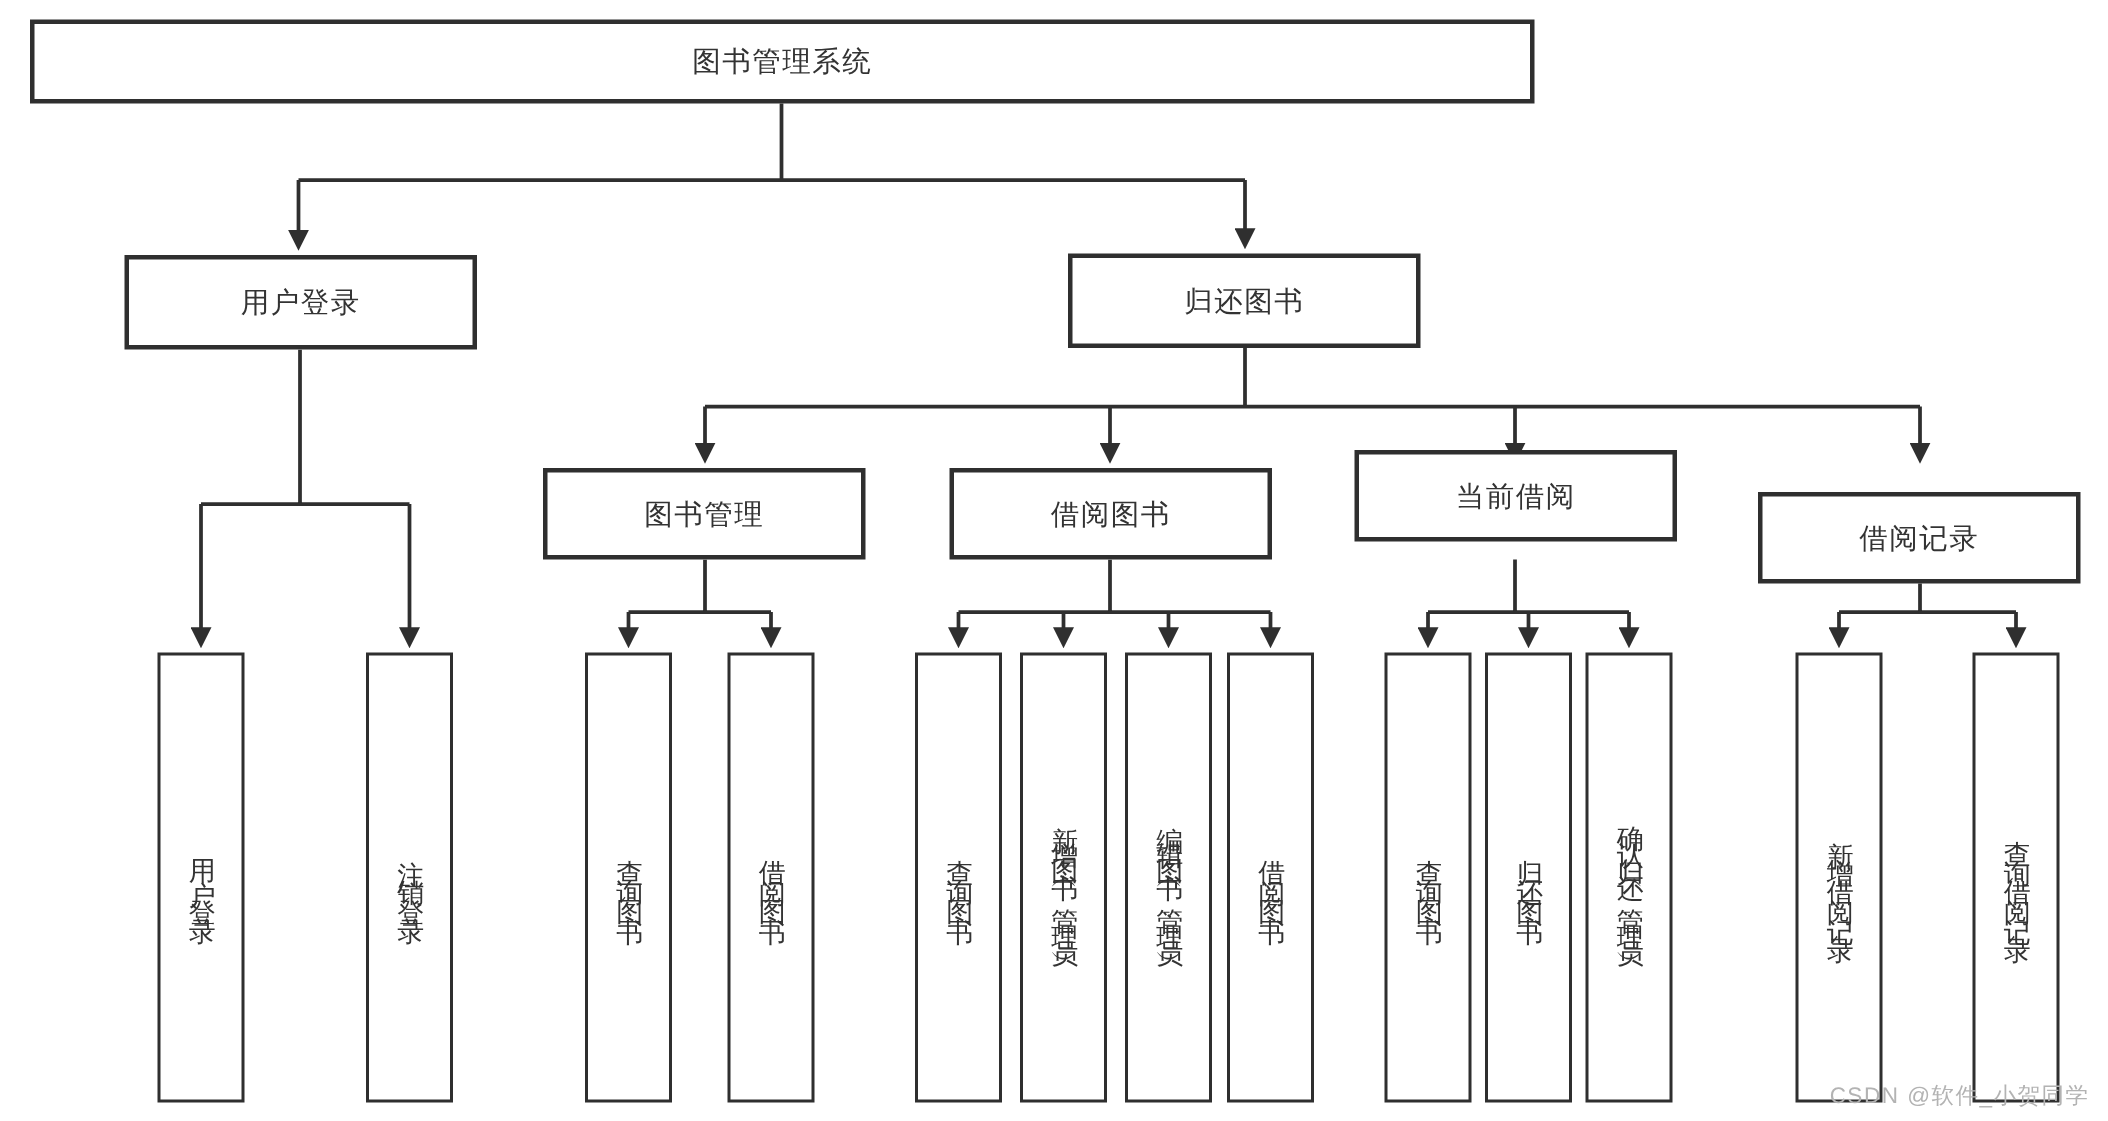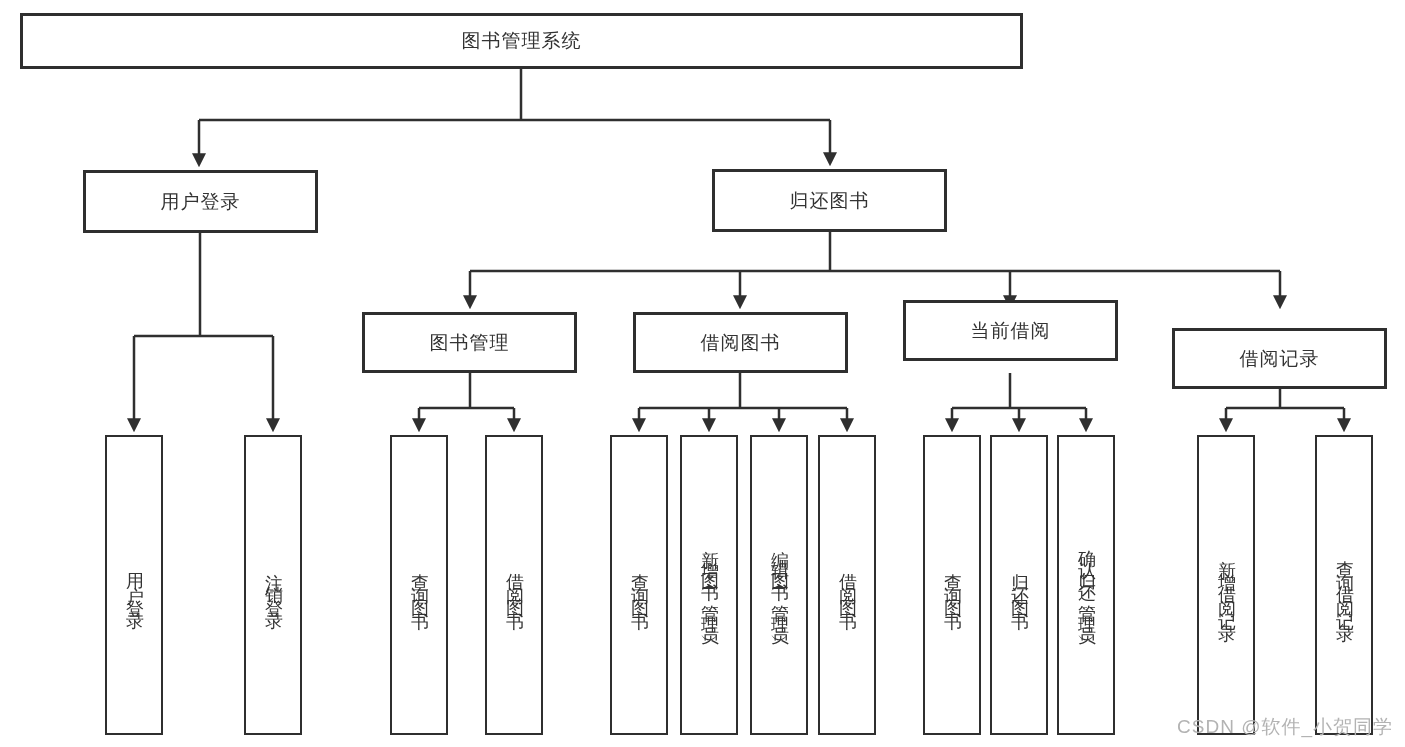--- a/index.html
+++ b/index.html
@@ -32,21 +32,21 @@
   .vtext{
     writing-mode:vertical-rl;
     letter-spacing:13px;
     font-size:18px;
     line-height:1.1;
   }
   .watermark{
     position:absolute;
     right:12px;bottom:7px;
     color:var(--wm);
-    font-size:19px;
+    font-size:15px;
     letter-spacing:1px;
     white-space:nowrap;
   }
 </style>
 </head>
 <body>
 
 <div class="canvas">
 
   <svg class="connectors" viewBox="0 0 1405 747" xmlns="http://www.w3.org/2000/svg">

